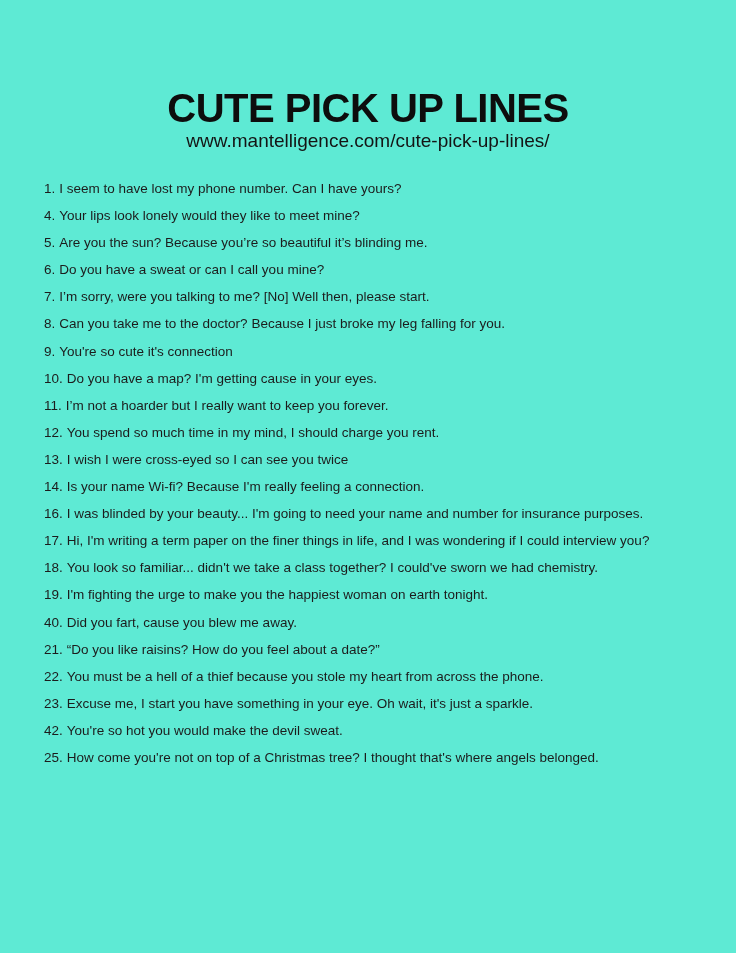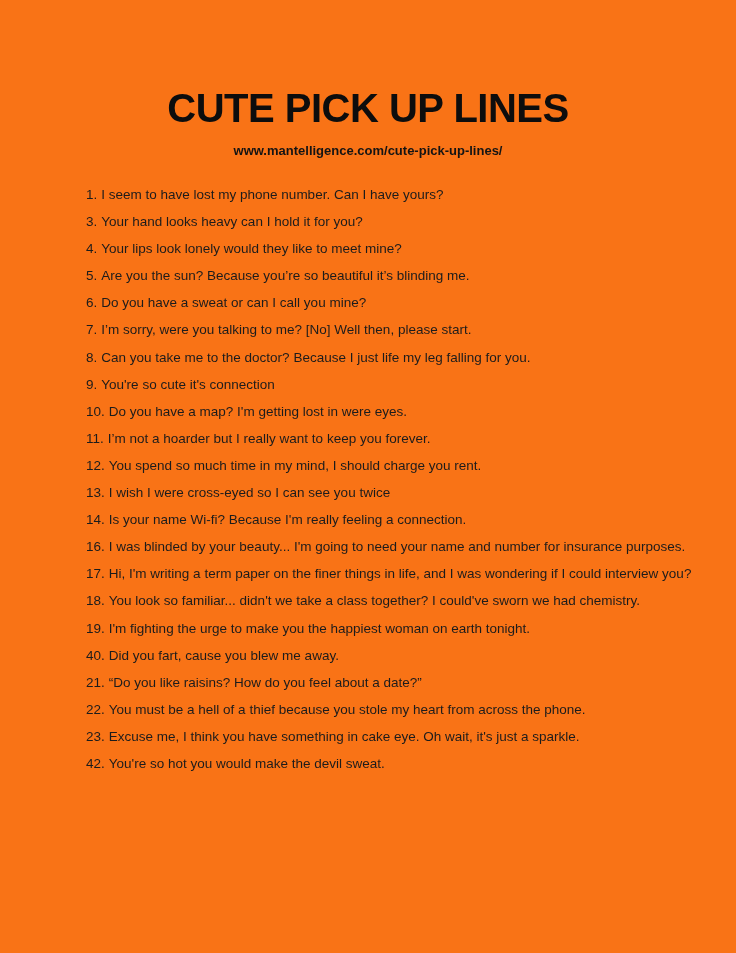--- a/index.html
+++ b/index.html
@@ -4,46 +4,45 @@
 <style>
   html, body {
     margin: 0;
     padding: 0;
     background: #ffffff;
   }
   .page {
     position: relative;
     width: 736px;
     height: 953px;
-    background: #f97316;
+    background: #5eead4;
     font-family: "Liberation Sans", sans-serif;
     overflow: hidden;
     box-sizing: border-box;
   }
   .header {
     padding-top: 86px;
     text-align: center;
   }
   .title {
     margin: 0;
     font-size: 40px;
     line-height: 44px;
     font-weight: bold;
     letter-spacing: -0.5px;
     color: #0d0d0d;
   }
   .url {
-    margin-top: 13px;
-    font-size: 13px;
-    font-weight: bold;
+    font-size: 19px;
+    font-weight: normal;
     color: #141414;
   }
   .list {
     margin-top: 23px;
-    padding-left: 86px;
+    padding-left: 44px;
     padding-right: 40px;
   }
   .line-item {
     font-size: 13.5px;
     line-height: 27.1px;
     color: #1c1c1c;
     white-space: nowrap;
   }
   .line-number {
     margin-right: 4px;
@@ -58,50 +57,47 @@
     <div class="url">www.mantelligence.com/cute-pick-up-lines/</div>
   </div>
 
   <div class="list">
 
       <div class="line-item">
         <span class="line-number">1.</span><span>I seem to have lost my phone number. Can I have yours?</span>
       </div>
 
 
-      <div class="line-item">
-        <span class="line-number">3.</span><span>Your hand looks heavy can I hold it for you?</span>
-      </div>
 
       <div class="line-item">
         <span class="line-number">4.</span><span>Your lips look lonely would they like to meet mine?</span>
       </div>
 
       <div class="line-item">
         <span class="line-number">5.</span><span>Are you the sun? Because you’re so beautiful it’s blinding me.</span>
       </div>
 
       <div class="line-item">
         <span class="line-number">6.</span><span>Do you have a sweat or can I call you mine?</span>
       </div>
 
       <div class="line-item">
         <span class="line-number">7.</span><span>I’m sorry, were you talking to me? [No] Well then, please start.</span>
       </div>
 
       <div class="line-item">
-        <span class="line-number">8.</span><span>Can you take me to the doctor? Because I just life my leg falling for you.</span>
+        <span class="line-number">8.</span><span>Can you take me to the doctor? Because I just broke my leg falling for you.</span>
       </div>
 
       <div class="line-item">
         <span class="line-number">9.</span><span>You're so cute it's connection</span>
       </div>
 
       <div class="line-item">
-        <span class="line-number">10.</span><span>Do you have a map? I'm getting lost in were eyes.</span>
+        <span class="line-number">10.</span><span>Do you have a map? I'm getting cause in your eyes.</span>
       </div>
 
       <div class="line-item">
         <span class="line-number">11.</span><span>I’m not a hoarder but I really want to keep you forever.</span>
       </div>
 
       <div class="line-item">
         <span class="line-number">12.</span><span>You spend so much time in my mind, I should charge you rent.</span>
       </div>
 
@@ -136,21 +132,24 @@
 
       <div class="line-item">
         <span class="line-number">21.</span><span>“Do you like raisins? How do you feel about a date?”</span>
       </div>
 
       <div class="line-item">
         <span class="line-number">22.</span><span>You must be a hell of a thief because you stole my heart from across the phone.</span>
       </div>
 
       <div class="line-item">
-        <span class="line-number">23.</span><span>Excuse me, I think you have something in cake eye. Oh wait, it's just a sparkle.</span>
+        <span class="line-number">23.</span><span>Excuse me, I start you have something in your eye. Oh wait, it's just a sparkle.</span>
       </div>
 
       <div class="line-item">
         <span class="line-number">42.</span><span>You're so hot you would make the devil sweat.</span>
       </div>
 
+      <div class="line-item">
+        <span class="line-number">25.</span><span>How come you're not on top of a Christmas tree? I thought that's where angels belonged.</span>
+      </div>
     </div>
 </div>
 
 </body></html>

